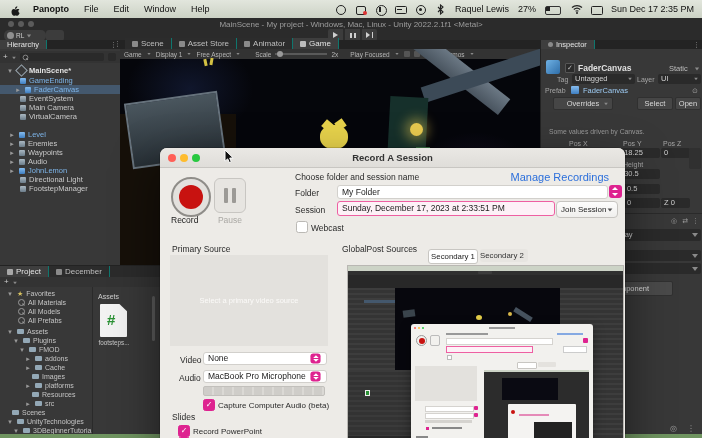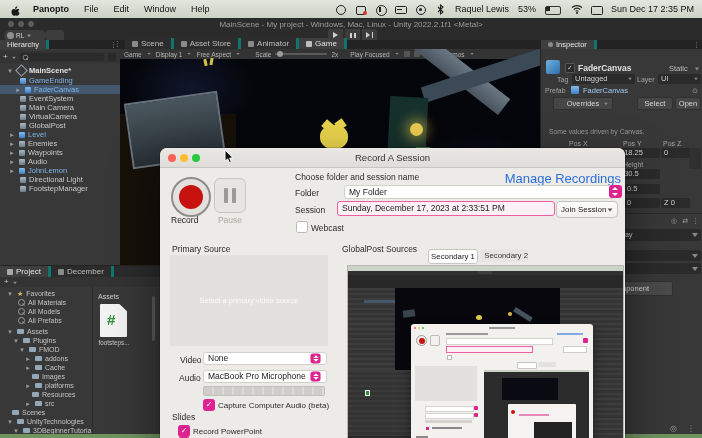--- a/index.html
+++ b/index.html
@@ -12,21 +12,21 @@
   
   #mbar{position:absolute;top:0;left:0;width:702px;height:18px;background:linear-gradient(#e2e6dd,#ccd2c5);
     display:flex;align-items:center;font-size:9px;color:#111}
   #mbar .mitem{margin-right:15px}
   #mbar .right{margin-left:auto;display:flex;align-items:center;gap:9px;padding-right:8px}
   .sicon{width:11px;height:11px;position:relative;flex:none}
   
   #uwin{position:absolute;top:18px;left:0;width:702px;height:416px;background:#2b2b2b;overflow:hidden}
   .udot{position:absolute;top:3px;width:6px;height:6px;border-radius:50%;background:#5b5b5b}
   .panel{position:absolute;background:#383838}
-  .utab{display:inline-flex;align-items:center;gap:3px;height:11px;padding:0 7px;font-size:8px;color:#bfbfbf;background:#2c2c2c;border-right:3px solid #0f766e}
+  .utab{display:inline-flex;align-items:center;gap:3px;height:11px;padding:0 7px;font-size:8px;color:#bfbfbf;background:#2c2c2c;border-right:1px solid #0f766e}
   .utab.active{background:#3e3e3e;color:#e3e3e3}
   .tabicon{width:6px;height:6px;background:#8a8a8a;border-radius:1px;flex:none}
   .hrow{position:absolute;left:0;width:118px;height:9px;display:flex;align-items:center;gap:3px;font-size:7.5px;color:#c9c9c9}
   .hrow.sel{background:#44586d}
   .hrow .blue{color:#7db4e8}
   .cube{width:6px;height:6px;border-radius:1px;background:linear-gradient(#aab8c2,#6c7d8a);flex:none}
   .cube.p{background:linear-gradient(#86bdf0,#3f7fc2)}
   .prow{position:absolute;left:0;width:92px;height:9px;display:flex;align-items:center;gap:3px;font-size:7px;color:#c5c5c5;overflow:hidden}
   .fold{width:7px;height:5px;background:#93a8b6;border-radius:1px;position:relative;flex:none}
   .loupe{width:5px;height:5px;border:1px solid #9a9a9a;border-radius:50%;position:relative;flex:none}
@@ -85,21 +85,21 @@
           <span style="position:absolute;left:2.5px;top:5px;width:5px;height:1px;background:#222"></span>
         </span>
       <span class="sicon">
           <span style="position:absolute;left:1px;top:1px;width:8px;height:8px;border:1.3px solid #222;border-radius:50%"></span>
           <span style="position:absolute;left:4px;top:4px;width:3px;height:3px;background:#222;border-radius:50%"></span>
         </span>
       <span class="sicon"><svg width="11" height="11" viewBox="0 0 11 11">
             <path d="M3 3 L8 8 L5.5 10 L5.5 1 L8 3 L3 8" fill="none" stroke="#222" stroke-width="1.1"></path>
           </svg></span>
       <span>Raquel Lewis</span>
-      <span>53%</span>
+      <span>27%</span>
       <span class="sicon" style="width:17px">
           <span style="position:absolute;left:0;top:2px;width:14px;height:7px;border:1px solid #333;border-radius:2px"></span>
           <span style="position:absolute;left:1.5px;top:3.5px;width:4px;height:4px;background:#222"></span>
           <span style="position:absolute;left:15px;top:4.5px;width:1.5px;height:2.5px;background:#333"></span>
         </span>
       <span class="sicon"><svg width="12" height="10" viewBox="0 0 12 10">
             <path d="M1 3.5 C3.8 1 8.2 1 11 3.5 M2.8 5.5 C4.8 3.8 7.2 3.8 9.2 5.5 M4.6 7.3 C5.5 6.6 6.5 6.6 7.4 7.3" fill="none" stroke="#222" stroke-width="1.2"></path>
             <circle cx="6" cy="9" r="1" fill="#222"></circle>
           </svg></span>
       <span class="sicon">
@@ -178,24 +178,20 @@
           <span>EventSystem</span>
         </div>
       <div class="hrow" style="top:54px;padding-left:20px">
           <span class="cube"></span>
           <span>Main Camera</span>
           <span style="position:absolute;right:6px;width:6px;height:6px;background:#dd3b2c;border-radius:50%"></span>
         </div>
       <div class="hrow" style="top:63px;padding-left:20px">
           <span class="cube"></span>
           <span>VirtualCamera</span>
-        </div>
-      <div class="hrow" style="top:72px;padding-left:20px">
-          <span class="cube"></span>
-          <span>GlobalPost</span>
         </div>
       <div class="hrow" style="top:81px;padding-left:8px">
           <span class="car">▸</span>
           <span class="cube p"></span>
           <span class="blue">Level</span>
         </div>
       <div class="hrow" style="top:90px;padding-left:8px">
           <span class="car">▸</span>
           <span class="cube"></span>
           <span>Enemies</span>
@@ -451,55 +447,55 @@
       <span class="tx" style="left:96px;top:74px;width:36px;text-align:center;font-size:6.3px;color:#c9c9c9">footsteps...</span>
       <span class="abs" style="left:152px;top:30px;width:3px;height:45px;background:#5a5a5a;border-radius:2px"></span>
     </div>
   </div>
 
   <div id="dlg">
     <div id="dlgbar">
       <span class="light" style="left:8px;background:#ff5f57"></span>
       <span class="light" style="left:20px;background:#febc2e"></span>
       <span class="light" style="left:32px;background:#28c840"></span>
-      <span class="tx" style="top:5px;left:0;width:465px;text-align:center;font-size:9.5px;font-weight:normal;color:#333">Record A Session</span>
+      <span class="tx" style="top:5px;left:0;width:465px;text-align:center;font-size:9.5px;font-weight:bold;color:#333">Record A Session</span>
     </div>
 
     <div class="abs" style="left:11px;top:29px;width:36px;height:36px;border:2px solid #8f8d89;border-radius:50%;background:#e3e1dd">
       <span style="position:absolute;left:6px;top:6px;width:24px;height:24px;background:#c81210;border-radius:50%"></span>
     </div>
     <span class="tx" style="left:11px;top:68px;width:40px;font-size:8.5px;color:#222">Record</span>
     <div class="abs" style="left:54px;top:30px;width:30px;height:33px;background:#e7e5e1;border:1px solid #c8c6c2;border-radius:6px">
       <span style="position:absolute;left:9px;top:9px;width:4px;height:15px;background:#9c9a96;border-radius:1px"></span>
       <span style="position:absolute;left:17px;top:9px;width:4px;height:15px;background:#9c9a96;border-radius:1px"></span>
     </div>
     <span class="tx" style="left:54px;top:68px;width:32px;text-align:center;font-size:8.5px;color:#aaa8a4">Pause</span>
 
     <span class="dlabel" style="left:135px;top:24px">Choose folder and session name</span>
-    <span class="tx" style="right:4px;top:24px;font-size:13px;color:#2c6fdb">Manage Recordings</span>
+    <span class="tx" style="right:16px;top:24px;font-size:11px;color:#2c6fdb">Manage Recordings</span>
     <span class="dlabel" style="left:135px;top:40px">Folder</span>
-    <span class="dfield" style="left:184px;top:37px;width:265px;height:12px">My Folder</span>
+    <span class="dfield" style="left:177px;top:37px;width:265px;height:12px">My Folder</span>
     <span class="pinksq" style="left:449px;top:37px;width:13px;height:13px"></span>
     <span class="dlabel" style="left:135px;top:57px">Session</span>
     <span class="dfield" style="left:177px;top:53px;width:212px;height:13px;line-height:13px;background:#fdf1f7;border:1.5px solid #ee5fa2">Sunday, December 17, 2023 at 2:33:51 PM</span>
     <div class="abs" style="left:396px;top:53px;width:60px;height:15px;background:linear-gradient(#fdfdfc,#f0efed);border:1px solid #c6c4c0;border-radius:4px">
       <span class="tx" style="left:4px;top:4px;font-size:8px;color:#222">Join Session</span>
       <span class="tri-d" style="position:absolute;right:4px;top:6px;transform:scale(.8);border-top-color:#555"></span>
     </div>
     <span class="cb" style="left:136px;top:73px"></span>
     <span class="dlabel" style="left:151px;top:75px">Webcast</span>
 
     <span class="dlabel" style="left:12px;top:96px">Primary Source</span>
     <div class="abs" style="left:10px;top:107px;width:158px;height:91px;background:#e3e1dd">
       <span class="tx" style="left:0;top:42px;width:158px;text-align:center;font-size:7.5px;color:#fbfaf8">Select a primary video source</span>
     </div>
 
     <span class="dlabel" style="left:182px;top:96px">GlobalPost Sources</span>
     <span class="abs" style="left:268px;top:101px;width:48px;height:13px;background:#fff;border:1px solid #c8c6c2;border-radius:3px;font-size:7.8px;color:#222;text-align:center;line-height:13px">Secondary 1</span>
-    <span class="abs" style="left:320px;top:101px;width:48px;height:13px;background:#e7e5e1;border-radius:3px;font-size:7.8px;color:#333;text-align:right;line-height:13px">Secondary 2</span>
+    <span class="abs" style="left:320px;top:101px;width:48px;height:13px;background:#e7e5e1;border-radius:3px;font-size:7.8px;color:#333;text-align:left;line-height:13px">Secondary 2</span>
 
     <div class="abs" style="left:187px;top:117px;width:275px;height:228px;border:1px solid #b9b7b3;overflow:hidden;background:#282828">
       <div class="mini" style="left:0;top:0;width:275px;height:5px;background:#ccd3c6"></div>
       <div class="mini" style="left:0;top:5px;width:275px;height:4px;background:#303030"></div>
       <div class="mini" style="left:130px;top:5px;width:14px;height:3px;background:#3c3c3c;border-radius:1px"></div>
       <div class="mini" style="left:0;top:22px;width:47px;height:82px;background:repeating-linear-gradient(#3d3d3d 0 2px,#343434 2px 5px)"></div>
       <div class="mini" style="left:16px;top:34px;width:31px;height:3px;background:#44586d"></div>
       <div class="mini" style="left:47px;top:22px;width:165px;height:82px;background:#07070d">
         <span class="mini" style="left:118px;top:24px;width:20px;height:5px;background:#46525e;transform:rotate(32deg)"></span>
         <span class="mini" style="left:8px;top:22px;width:12px;height:7px;background:#3a444c;transform:rotate(-8deg)"></span>

